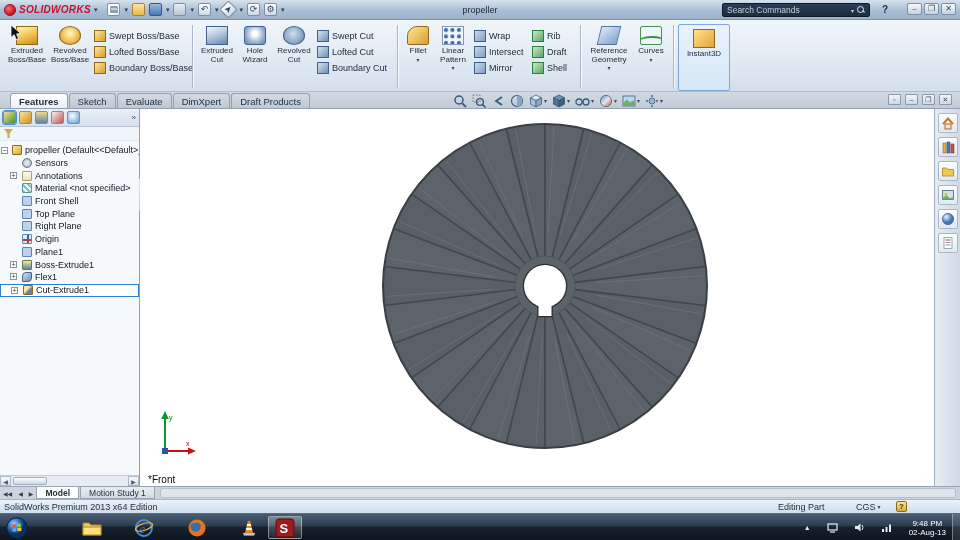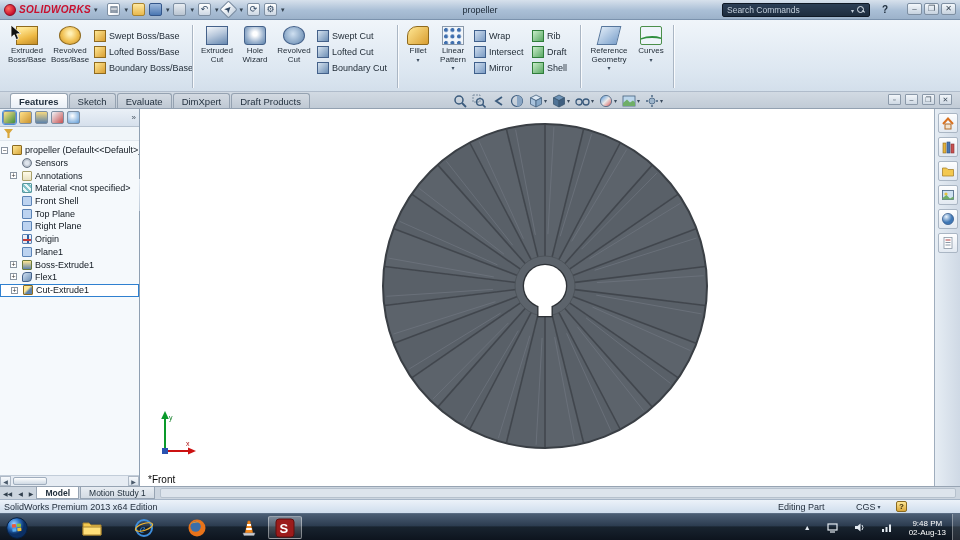--- a/index.html
+++ b/index.html
@@ -300,20 +300,25 @@
     <span class="caret">▾</span>
   </div>
   <div class="lbtn" style="width:36px">
     <span class="ic24 ic-curves"></span>
     <span>Curves</span>
     <span class="lbl2"></span>
     <span class="caret">▾</span>
   </div>
   <div class="vsep"></div>
 
+  <div class="lbtn i3d-wrap" style="width:52px">
+    <span class="ic24 ic-i3d"></span>
+    <span>Instant3D</span>
+    <span class="lbl2"></span>
+  </div>
 </div>
 
 <svg class="cursor" width="12" height="17">
   <path d="M1 1 L1 13.5 L4.2 10.8 L6.2 15.6 L8.6 14.6 L6.6 9.9 L10.8 9.6 Z" fill="#111" stroke="#fff" stroke-width="0.8"></path>
 </svg>
 
 <div id="tabrow">
   <div class="rtab active">
       <span>Features</span>
     </div>

